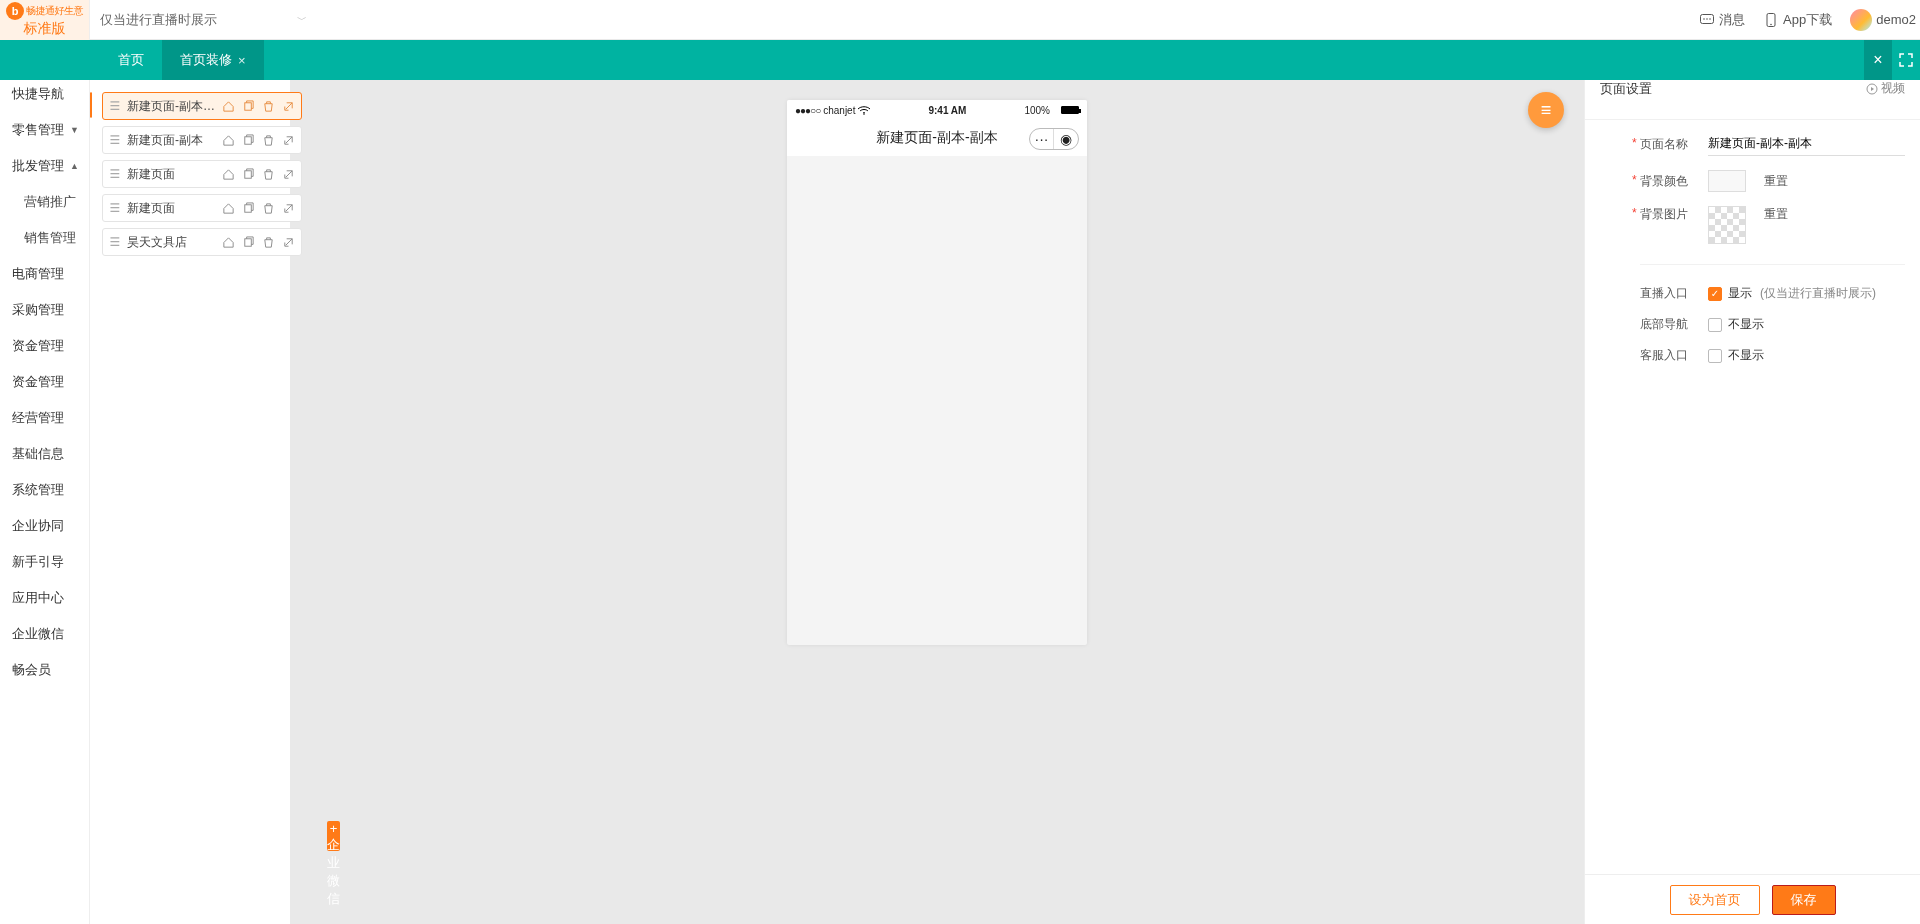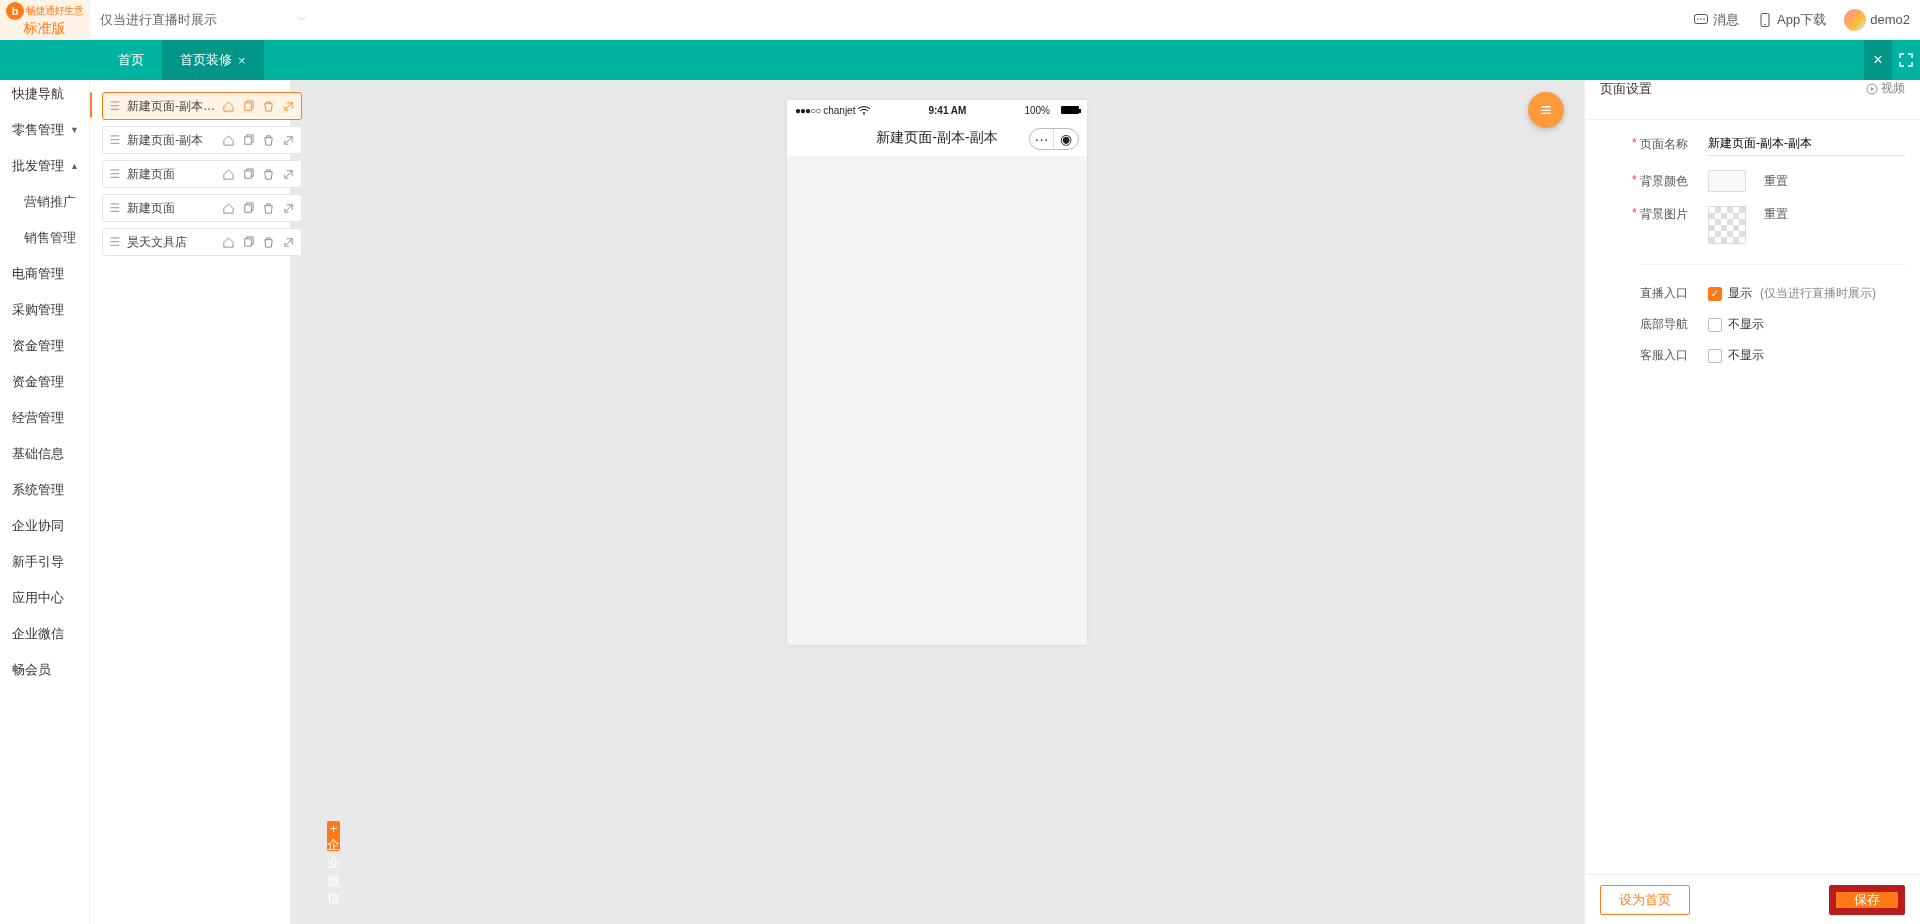--- a/index.html
+++ b/index.html
@@ -10,21 +10,21 @@
 .logo {
   width: 90px; height: 40px; display: flex; flex-direction: column; align-items: center; justify-content: center;
   background: #fff2e6; border-right: 1px solid #eee;
 }
 .logo-row { display: flex; align-items: center; gap: 2px; }
 .logo-glyph { width: 18px; height: 18px; border-radius: 50%; background: #ff7a17; color: #fff; display: flex; align-items: center; justify-content: center; font-weight: bold; font-size: 11px; }
 .logo-text { font-size: 10px; color: #ff7a17; letter-spacing: -0.5px; }
 .logo-sub { font-size: 14px; color: #ff7a17; }
 .company-select { margin-left: 10px; color: #666; font-size: 13px; display: flex; align-items: center; gap: 80px; cursor: pointer; }
 .chev { font-size: 10px; color: #bbb; }
-.topbar-right { margin-left: auto; display: flex; align-items: center; gap: 18px; padding-right: 10px; }
+.topbar-right { margin-left: auto; display: flex; align-items: center; gap: 18px; padding-right: 4px; }
 .tb-item { display: flex; align-items: center; gap: 4px; color: #555; font-size: 13px; cursor: pointer; }
 .tb-ico { width: 16px; height: 16px; display: flex; align-items: center; justify-content: center; }
 .avatar { width: 22px; height: 22px; border-radius: 50%; background: linear-gradient(135deg,#f8a 0%,#fb3 60%,#aef 100%); }
 
 
 .tabs-strip { height: 40px; background: #00b3a1; display: flex; align-items: center; padding-left: 100px; position: relative; }
 .tab { height: 40px; display: flex; align-items: center; padding: 0 18px; color: #fff; font-size: 13px; cursor: pointer; gap: 6px; }
 .tab.active { background: #009688; }
 .tab-close { font-size: 13px; opacity: .85; }
 .strip-right { margin-left: auto; display: flex; align-items: center; }
@@ -89,24 +89,24 @@
 .req:before { content: "*"; color: #f44336; position: absolute; left: -8px; }
 .tinput { flex: 1; border: none; border-bottom: 1px solid #ddd; height: 24px; font-size: 12px; outline: none; }
 .swatch { width: 38px; height: 22px; border: 1px solid #ddd; background: #f8f8f8; }
 .swatch.chk { background: repeating-conic-gradient(#ddd 0% 25%, #fff 0% 50%) 0 0/12px 12px; }
 .reset-link { margin-left: 8px; color: #555; cursor: pointer; }
 .cbwrap { display: flex; align-items: center; gap: 6px; }
 .cb { width: 14px; height: 14px; border: 1px solid #bbb; border-radius: 2px; display: inline-flex; align-items: center; justify-content: center; font-size: 10px; color: #fff; }
 .cb.on { background: #ff7a17; border-color: #ff7a17; }
 .hint { color: #888; margin-left: 2px; }
 .divider { height: 1px; background: #f1f1f1; margin: 6px 0; }
-.settings-foot { margin-top: auto; height: 50px; border-top: 1px solid #eee; display: flex; align-items: center; justify-content: space-between; gap: 12px; padding: 0 15px; }
+.settings-foot { margin-top: auto; height: 50px; border-top: 1px solid #eee; display: flex; align-items: center; justify-content: center; gap: 12px; padding: 0 15px; }
 .btn { height: 30px; padding: 0 18px; border-radius: 2px; font-size: 13px; cursor: pointer; display: flex; align-items: center; }
 .btn-outline { border: 1px solid #ff7a17; color: #ff7a17; background: #fff; }
-.btn-fill { border: 7px solid #b91c1c; background: #ff7a17; color: #fff; }
+.btn-fill { border: 1px solid #b91c1c; background: #ff7a17; color: #fff; }
 
 svg { display: block; }
 </style>
 </head>
 <body>
 
 <div class="topbar">
   <div class="logo">
     <div class="logo-row">
       <span class="logo-glyph">b</span>

